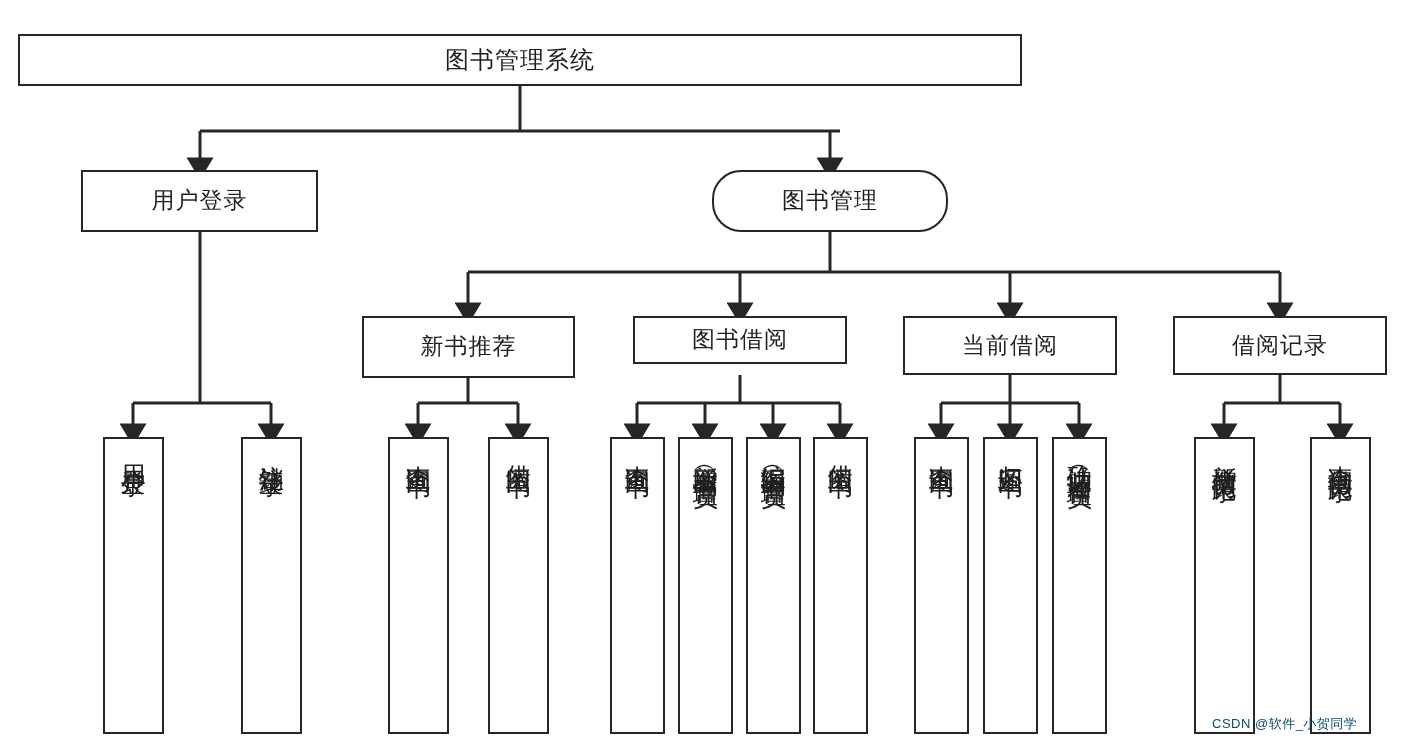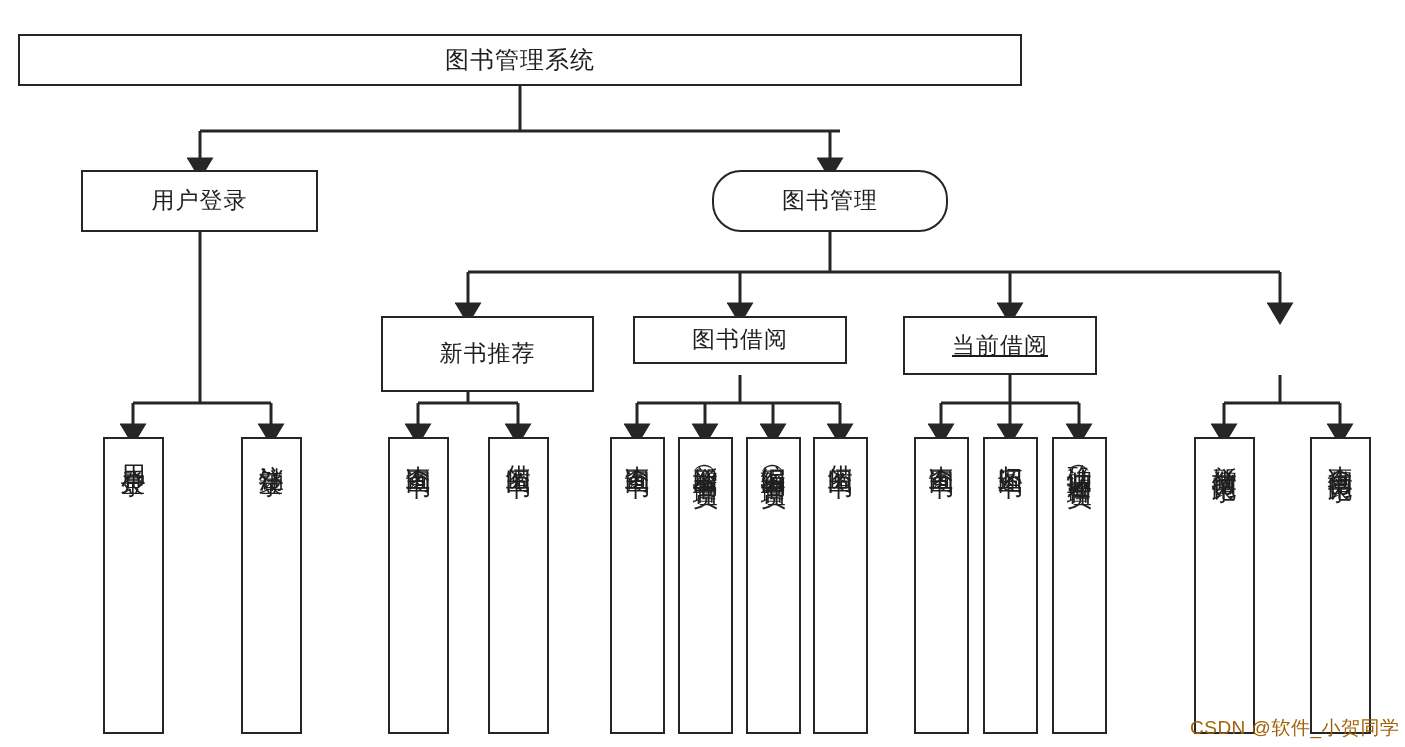--- a/index.html
+++ b/index.html
@@ -61,25 +61,26 @@
   .node.vert .label {
     writing-mode: vertical-rl;
     text-orientation: upright;
     font-size: 25px;
     letter-spacing: 3px;
     line-height: 1.05;
     white-space: nowrap;
   }
   .watermark {
     position: absolute;
-    font-size: 19px;
-    color: #a16207;
+    font-size: 13px;
+    color: #0c4a6e;
     letter-spacing: 0.5px;
     white-space: nowrap;
     z-index: 5;
+    margin-left: 22px;
   }
 </style>
 </head>
 <body>
 
 <div id="canvas">
 
   <svg id="edges" viewBox="0 0 1405 747" xmlns="http://www.w3.org/2000/svg">
     <defs>
       <marker id="arrow" markerWidth="9" markerHeight="9" refX="2.2" refY="4.5" orient="auto" markerUnits="strokeWidth">
@@ -134,28 +135,31 @@
     <span class="label">图书管理系统</span>
   </div>
 
   <div class="node horiz" style="left:81px; top:170px; width:237px; height:62px;">
     <span class="label">用户登录</span>
   </div>
   <div class="node horiz" style="left:712px; top:170px; width:236px; height:62px;border-radius:29px;">
     <span class="label">图书管理</span>
   </div>
 
-  <div class="node horiz" style="left:381px; top:316px; width:213px; height:76px;justify-content:center;">
+  <div class="node horiz" style="left:362px; top:316px; width:213px; height:62px;justify-content:center;">
     <span class="label">新书推荐</span>
   </div>
   <div class="node horiz" style="left:633px; top:316px; width:214px; height:48px;">
     <span class="label">图书借阅</span>
   </div>
-  <div class="node horiz" style="left:903px; top:316px; width:194px; height:59px;text-decoration:underline;">
+  <div class="node horiz" style="left:903px; top:316px; width:214px; height:59px;">
     <span class="label">当前借阅</span>
+  </div>
+  <div class="node horiz" style="left:1173px; top:316px; width:214px; height:59px;">
+    <span class="label">借阅记录</span>
   </div>
 
   <div class="node vert" style="left:103px; top:437px; width:61px; height:297px;">
     <span class="label">用户登录</span>
   </div>
   <div class="node vert" style="left:241px; top:437px; width:61px; height:297px;">
     <span class="label">注销登录</span>
   </div>
 
   <div class="node vert" style="left:388px; top:437px; width:61px; height:297px;">

